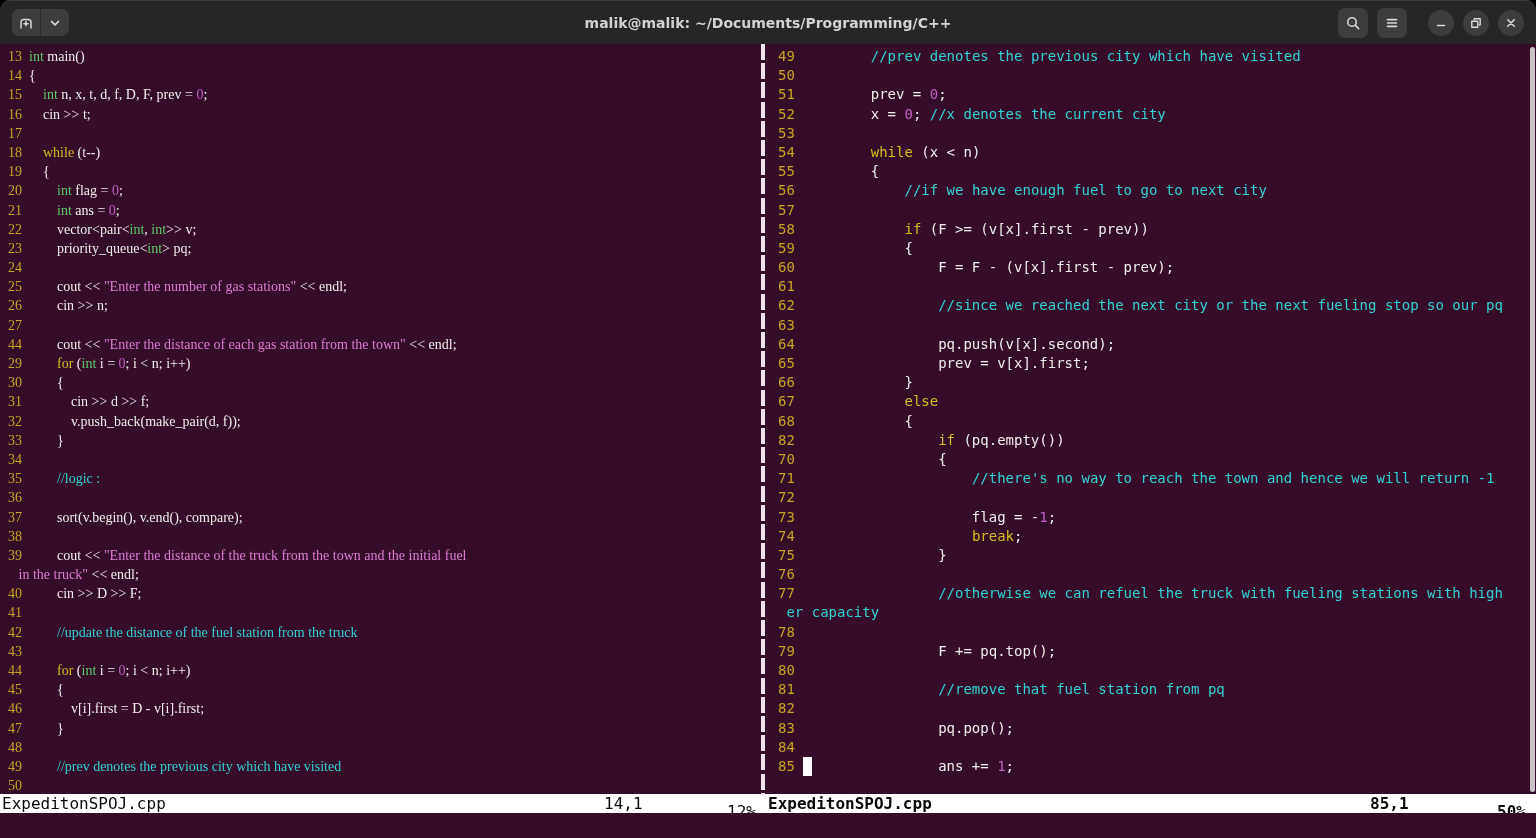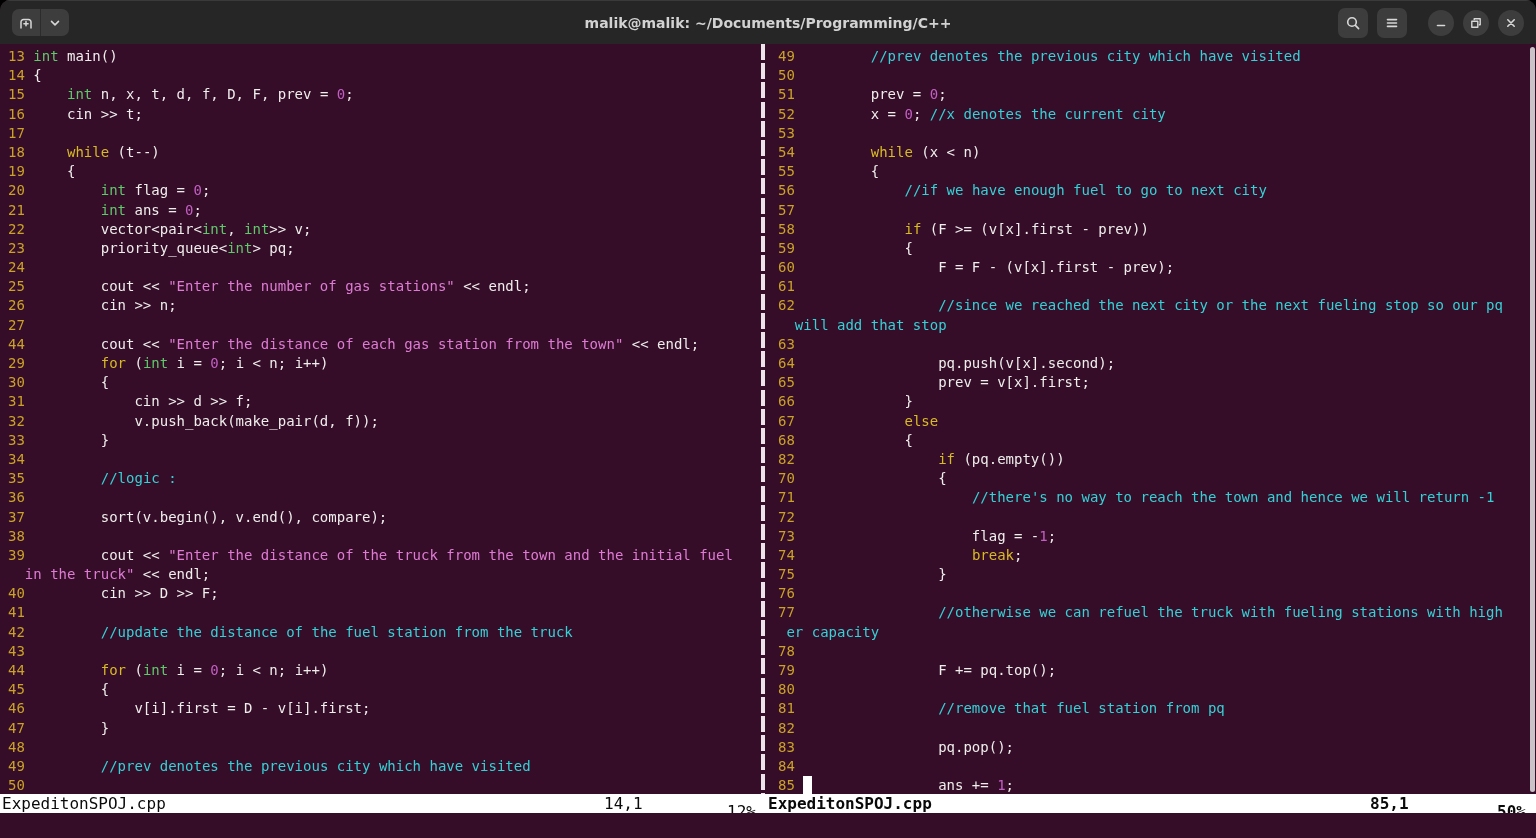--- a/index.html
+++ b/index.html
@@ -38,21 +38,21 @@
   .rnd-btn{
     border:none;background:var(--btn-bg,#3d3d3d);color:var(--icon,#d8d8d8);
     width:26px;height:26px;border-radius:50%;
     display:flex;align-items:center;justify-content:center;cursor:pointer;padding:0;
   }
   .rnd-btn.first{margin-left:12px;}
   .tb-btn svg,.sq-btn svg,.rnd-btn svg{display:block;}
   
   .term{position:relative;height:794px;background:var(--term-bg,#360d28);overflow:hidden;}
   .pane{position:absolute;top:0;height:750px;overflow:hidden;padding:3px 0 0 8px;}
-  .pane.left{left:0;width:760px;}
+  .pane.left{left:0;width:760px;font-family:Liberation Serif, serif;}
   .pane.right{left:770px;width:758px;}
   .row{height:19.2px;line-height:19.2px;font-size:14px;white-space:pre;display:flex;}
   .gutter{color:var(--lineno,#c9a227);white-space:pre;flex:0 0 auto;min-width:3ch;}
   .gutter.cont{min-width:1ch;}
   .codetext{white-space:pre;flex:0 0 auto;}
   .tk-plain{color:var(--fg,#eeeeec);}
   .tk-keyword{color:var(--kw,#d7bb23);}
   .tk-type{color:var(--type,#5ec96a);}
   .tk-string{color:var(--str,#de7bd4);}
   .tk-number{color:var(--num,#c25fc4);}
@@ -204,21 +204,20 @@
         <div class="row"><span class="gutter">53 </span><span class="codetext"></span></div>
         <div class="row"><span class="gutter">54 </span><span class="codetext"><span class="tk-plain">        </span><span class="tk-keyword">while</span><span class="tk-plain"> (x &lt; n)</span></span></div>
         <div class="row"><span class="gutter">55 </span><span class="codetext"><span class="tk-plain">        {</span></span></div>
         <div class="row"><span class="gutter">56 </span><span class="codetext"><span class="tk-plain">            </span><span class="tk-comment">//if we have enough fuel to go to next city</span></span></div>
         <div class="row"><span class="gutter">57 </span><span class="codetext"></span></div>
         <div class="row"><span class="gutter">58 </span><span class="codetext"><span class="tk-plain">            </span><span class="tk-keyword">if</span><span class="tk-plain"> (F &gt;= (v[x].first - prev))</span></span></div>
         <div class="row"><span class="gutter">59 </span><span class="codetext"><span class="tk-plain">            {</span></span></div>
         <div class="row"><span class="gutter">60 </span><span class="codetext"><span class="tk-plain">                F = F - (v[x].first - prev);</span></span></div>
         <div class="row"><span class="gutter">61 </span><span class="codetext"></span></div>
         <div class="row"><span class="gutter">62 </span><span class="codetext"><span class="tk-plain">                </span><span class="tk-comment">//since we reached the next city or the next fueling stop so our pq</span></span></div>
-        <div class="row"><span class="gutter cont"></span><span class="codetext"><span class="tk-comment"> will add that stop</span></span></div>
         <div class="row"><span class="gutter">63 </span><span class="codetext"></span></div>
         <div class="row"><span class="gutter">64 </span><span class="codetext"><span class="tk-plain">                pq.push(v[x].second);</span></span></div>
         <div class="row"><span class="gutter">65 </span><span class="codetext"><span class="tk-plain">                prev = v[x].first;</span></span></div>
         <div class="row"><span class="gutter">66 </span><span class="codetext"><span class="tk-plain">            }</span></span></div>
         <div class="row"><span class="gutter">67 </span><span class="codetext"><span class="tk-plain">            </span><span class="tk-keyword">else</span></span></div>
         <div class="row"><span class="gutter">68 </span><span class="codetext"><span class="tk-plain">            {</span></span></div>
         <div class="row"><span class="gutter">82 </span><span class="codetext"><span class="tk-plain">                </span><span class="tk-keyword">if</span><span class="tk-plain"> (pq.empty())</span></span></div>
         <div class="row"><span class="gutter">70 </span><span class="codetext"><span class="tk-plain">                {</span></span></div>
         <div class="row"><span class="gutter">71 </span><span class="codetext"><span class="tk-plain">                    </span><span class="tk-comment">//there's no way to reach the town and hence we will return -1</span></span></div>
         <div class="row"><span class="gutter">72 </span><span class="codetext"></span></div>

